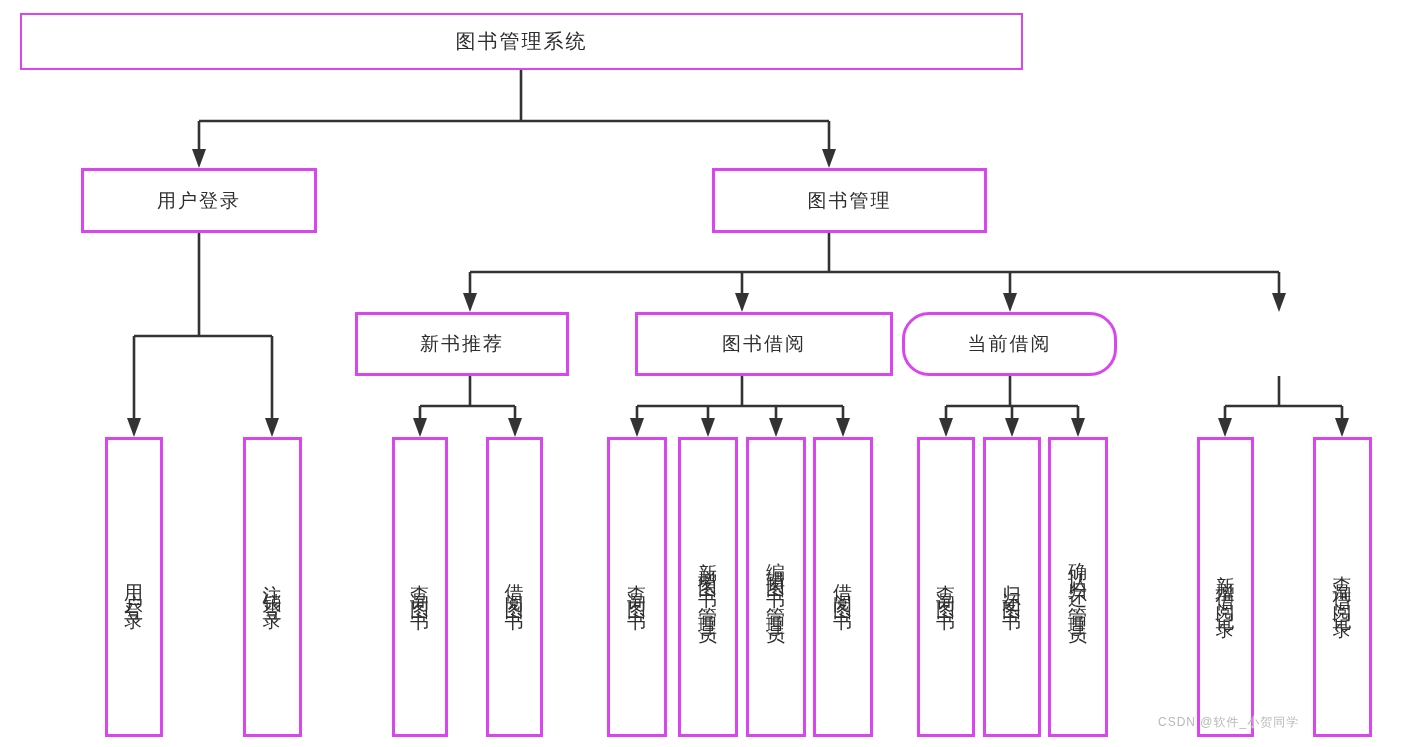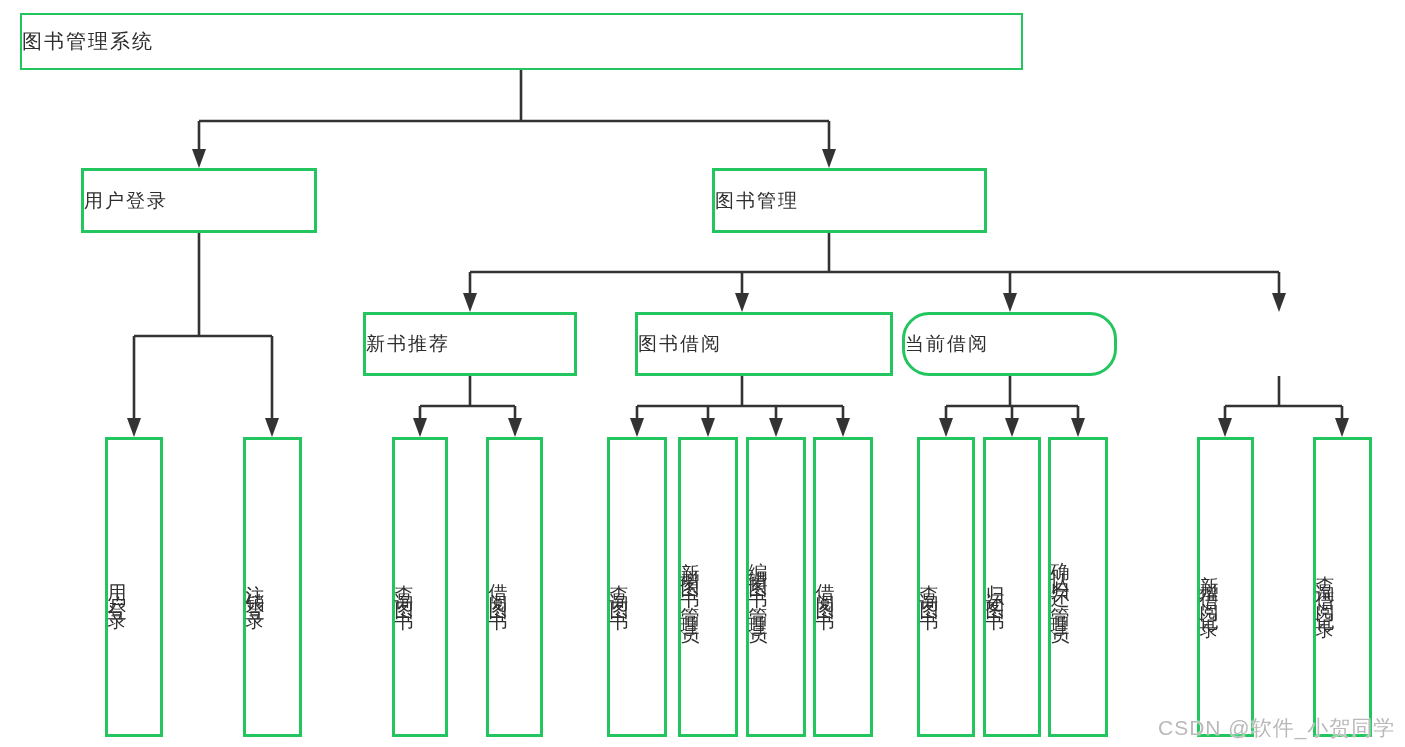--- a/index.html
+++ b/index.html
@@ -13,42 +13,43 @@
   }
   .connectors {
     position: absolute;
     left: 0; top: 0;
     width: 1405px; height: 747px;
     pointer-events: none;
   }
   .node {
     position: absolute;
     background: #ffffff;
-    border: 3px solid #22c55e;
+    border: 3px solid #d946ef;
     box-sizing: border-box;
     display: flex;
     align-items: center;
+    justify-content: center;
     color: #2e2e2e;
   }
   .hnode { font-size: 19px; letter-spacing: 2px; }
   .root-node { border-width: 2.5px; font-size: 20px; }
   .vnode span {
     writing-mode: vertical-rl;
     text-orientation: mixed;
     font-size: 19px;
     letter-spacing: 9px;
     line-height: 1;
     white-space: nowrap;
   }
   .watermark {
     position: absolute;
     left: 1158px;
     top: 714px;
     width: 245px;
-    font-size: 21px;
+    font-size: 12px;
     color: #b9b9b9;
     letter-spacing: 1px;
     text-shadow: 0 0 2px #ffffff, 0 0 1px #ffffff;
     white-space: nowrap;
   }
 </style>
 </head>
 <body>
 
 <div class="stage">
@@ -123,21 +124,21 @@
     <span>图书管理系统</span>
   </div>
 
   <div class="node hnode" style="left:81px; top:168px; width:236px; height:65px;">
     <span>用户登录</span>
   </div>
   <div class="node hnode" style="left:712px; top:168px; width:275px; height:65px;">
     <span>图书管理</span>
   </div>
 
-  <div class="node hnode" style="left:363px; top:312px; width:214px; height:64px;">
+  <div class="node hnode" style="left:355px; top:312px; width:214px; height:64px;">
     <span>新书推荐</span>
   </div>
   <div class="node hnode" style="left:635px; top:312px; width:258px; height:64px;">
     <span>图书借阅</span>
   </div>
   <div class="node hnode" style="left:902px; top:312px; width:215px; height:64px;border-radius:27px;">
     <span>当前借阅</span>
   </div>
 
   <div class="node vnode" style="left:105px; top:437px; width:58px; height:300px;">

